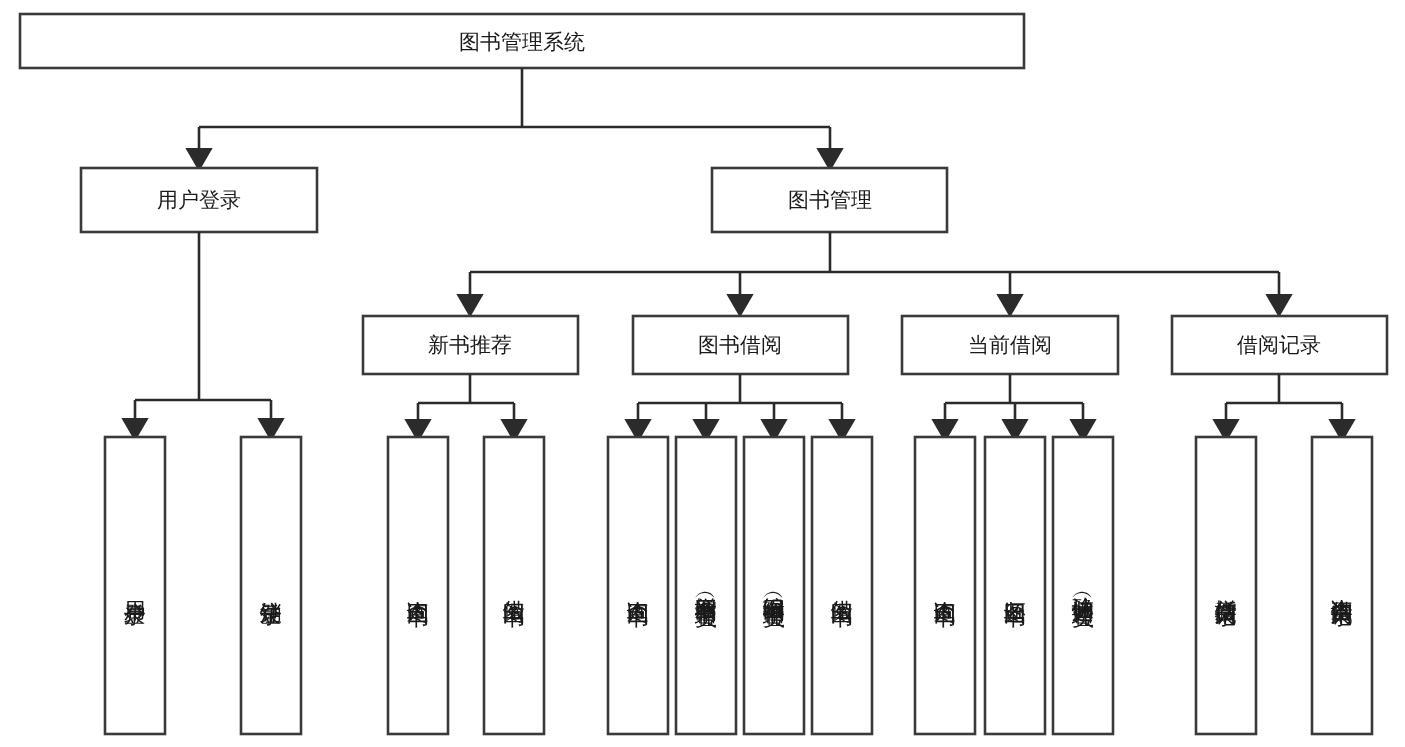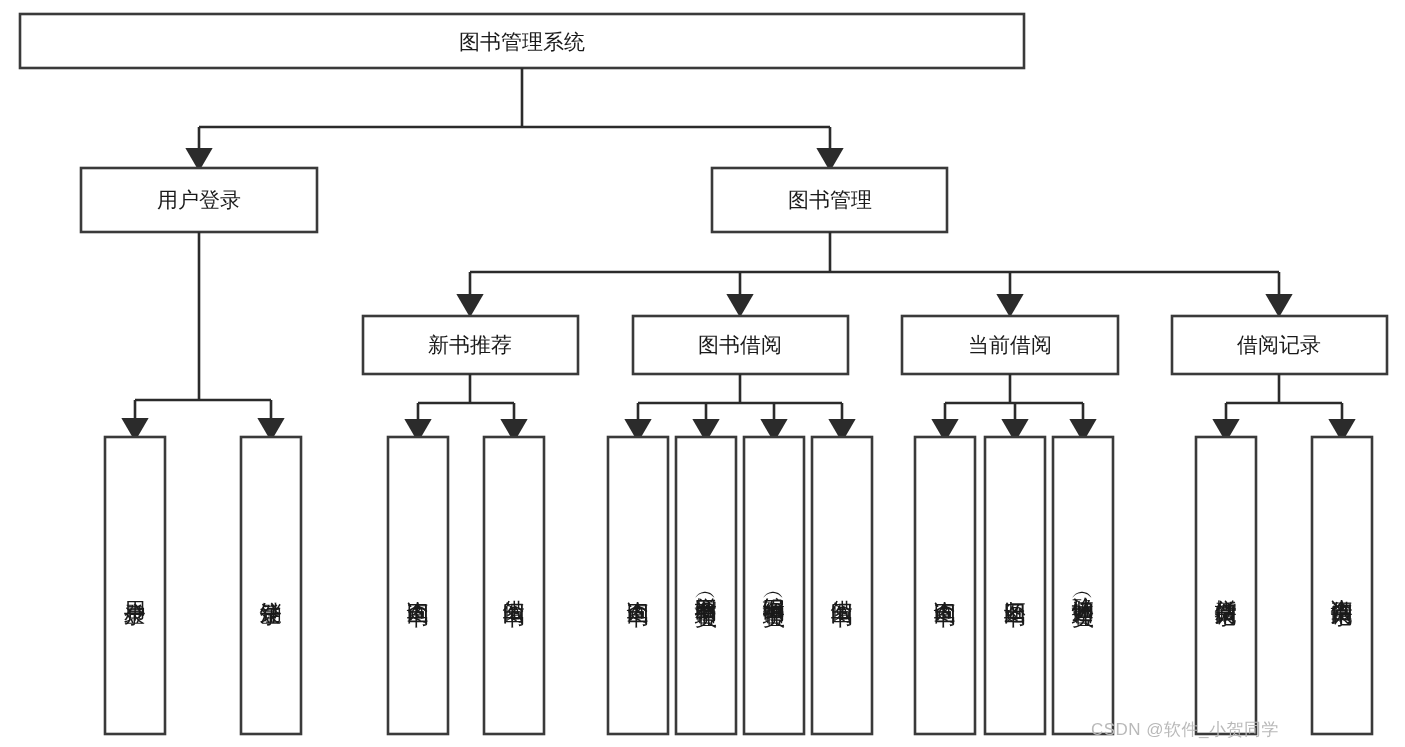--- a/index.html
+++ b/index.html
@@ -238,15 +238,14 @@
   <div class="vert-label-wrap" style="left:915px; top:437px; width:60px; height:297px;">查询图书</div>
 
   <div class="vert-label-wrap" style="left:985px; top:437px; width:60px; height:297px;">归还图书</div>
 
   <div class="vert-label-wrap" style="left:1053px; top:437px; width:60px; height:297px;">确认归还（管理员）</div>
 
   <div class="vert-label-wrap" style="left:1196px; top:437px; width:60px; height:297px;">新增借阅记录</div>
 
   <div class="vert-label-wrap" style="left:1312px; top:437px; width:60px; height:297px;">查询借阅记录</div>
 
-  <div class="watermark">CSDN @软件_小贺同学</div>
 
 </div>
 
 </body></html>

